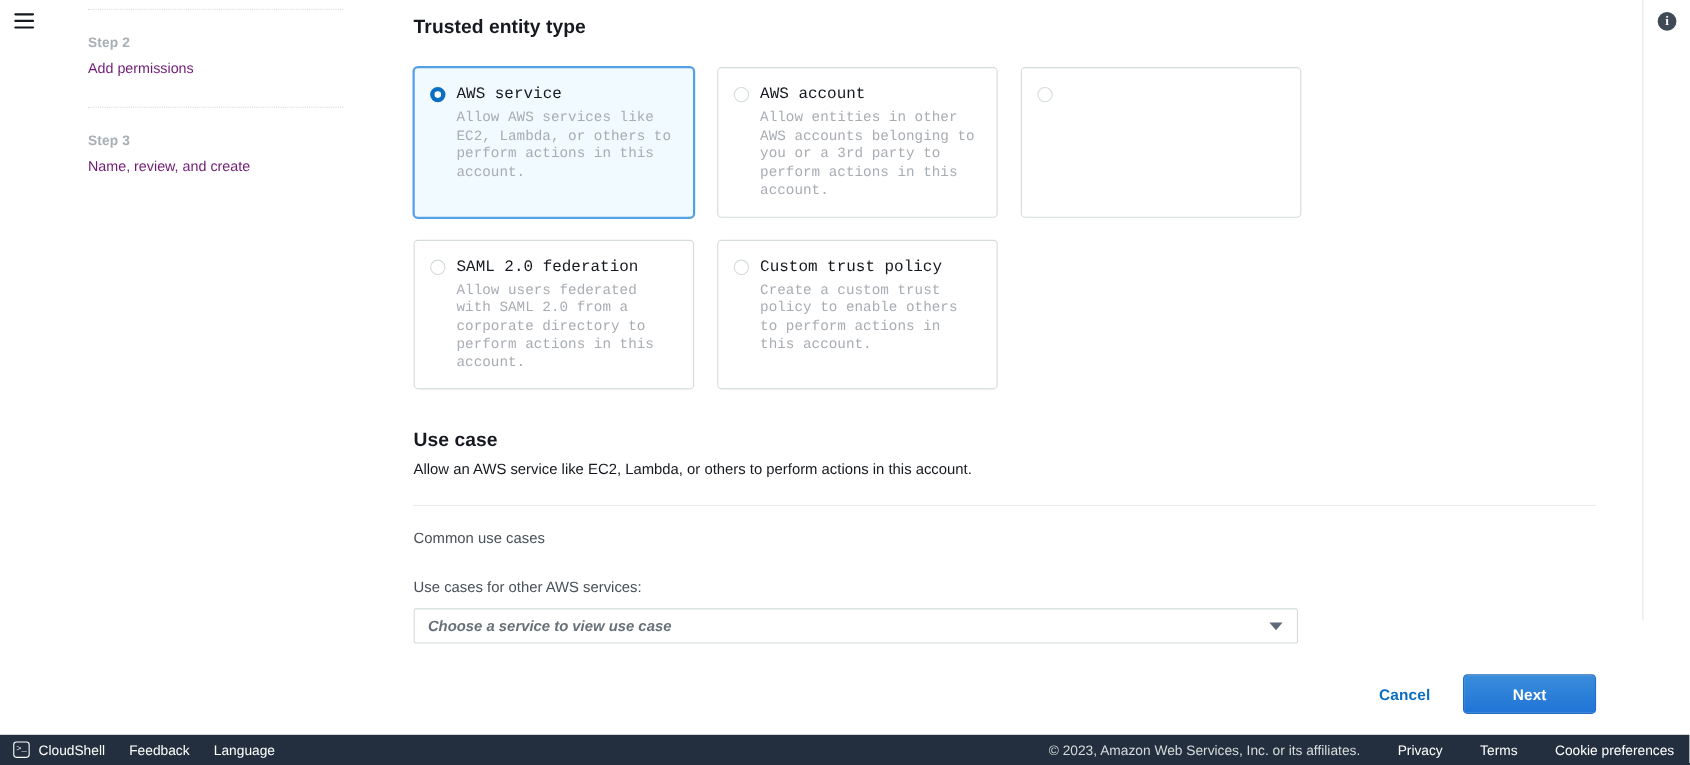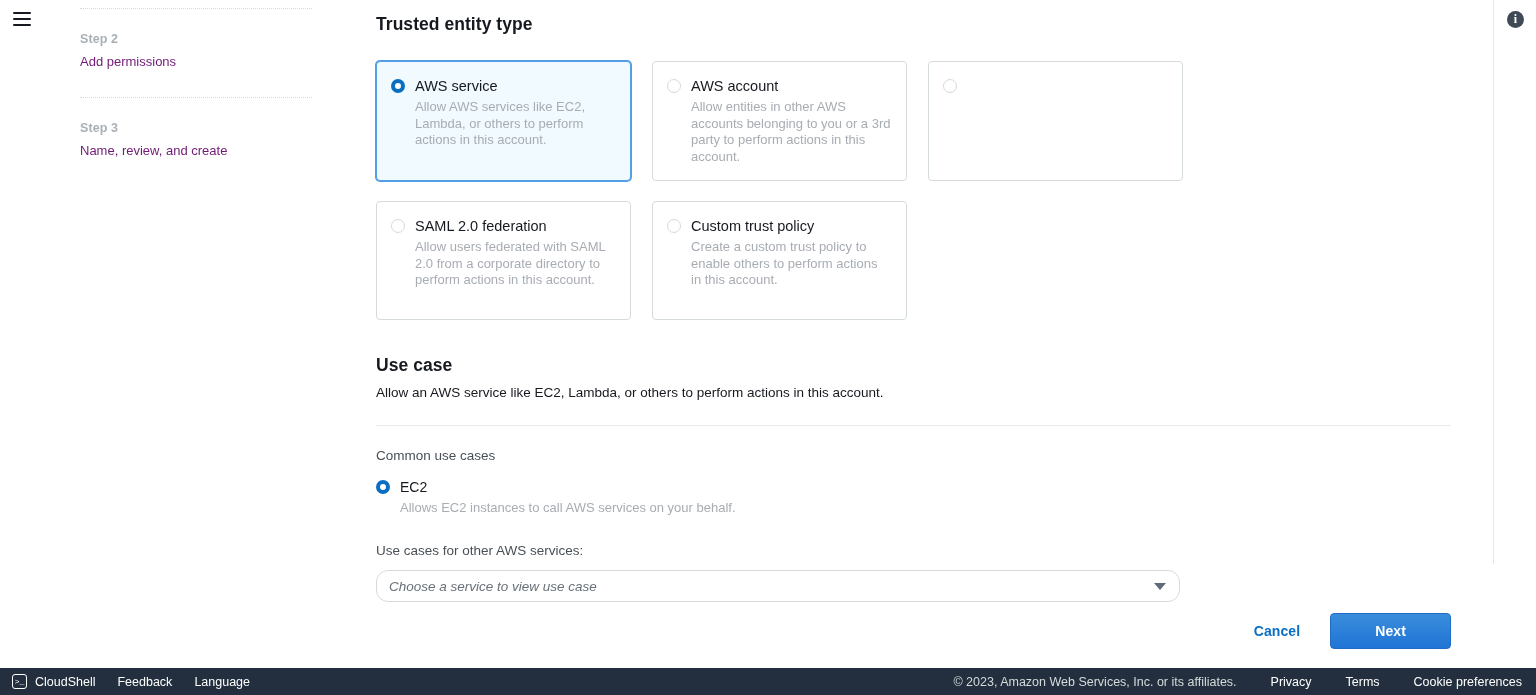--- a/index.html
+++ b/index.html
@@ -96,20 +96,21 @@
     color: #16191f;
     line-height: 24px;
     letter-spacing: 0.05px;
   }
 
   
   .cards {
     display: flex;
     gap: 21px;
     margin-top: 25px;
+    font-family: Liberation Mono, monospace;
   }
   .cards.row2 { margin-top: 20px; }
 
   .card {
     width: 255px;
     min-height: 119px;
     border: 1px solid #d5dbdb;
     border-radius: 4px;
     background: #ffffff;
     padding: 14px 15px 15px 14px;
@@ -206,26 +207,27 @@
     margin-top: 24px;
   }
 
   
   .select {
     position: relative;
     width: 804px;
     height: 32px;
     margin-top: 9px;
     border: 1px solid #d5dbdb;
-    border-radius: 12px;
+    border-radius: 2px;
     background: #ffffff;
     display: flex;
     align-items: center;
     padding: 0 12px;
     cursor: pointer;
+    font-weight: bold;
   }
   .select-value {
     font-size: 13.5px;
     font-style: italic;
     color: #687078;
   }
   .caret {
     position: absolute;
     right: 13px; top: 50%;
     margin-top: -3px;
@@ -405,27 +407,20 @@
     </div>
 
     <div class="usecase">
       <div class="section-title">Use case</div>
       <div class="usecase-sub">Allow an AWS service like EC2, Lambda, or others to perform actions in this account.</div>
 
       <div class="hr"></div>
 
       <div class="common-label">Common use cases</div>
 
-      <div class="opt">
-        <div class="opt-row">
-          <span class="radio on"></span>
-          <span class="opt-label">EC2</span>
-        </div>
-        <div class="opt-desc">Allows EC2 instances to call AWS services on your behalf.</div>
-      </div>
 
 
       <div class="other-label">Use cases for other AWS services:</div>
 
       <div class="select">
         <span class="select-value">Choose a service to view use case</span>
         <span class="caret"></span>
       </div>
     </div>
 

